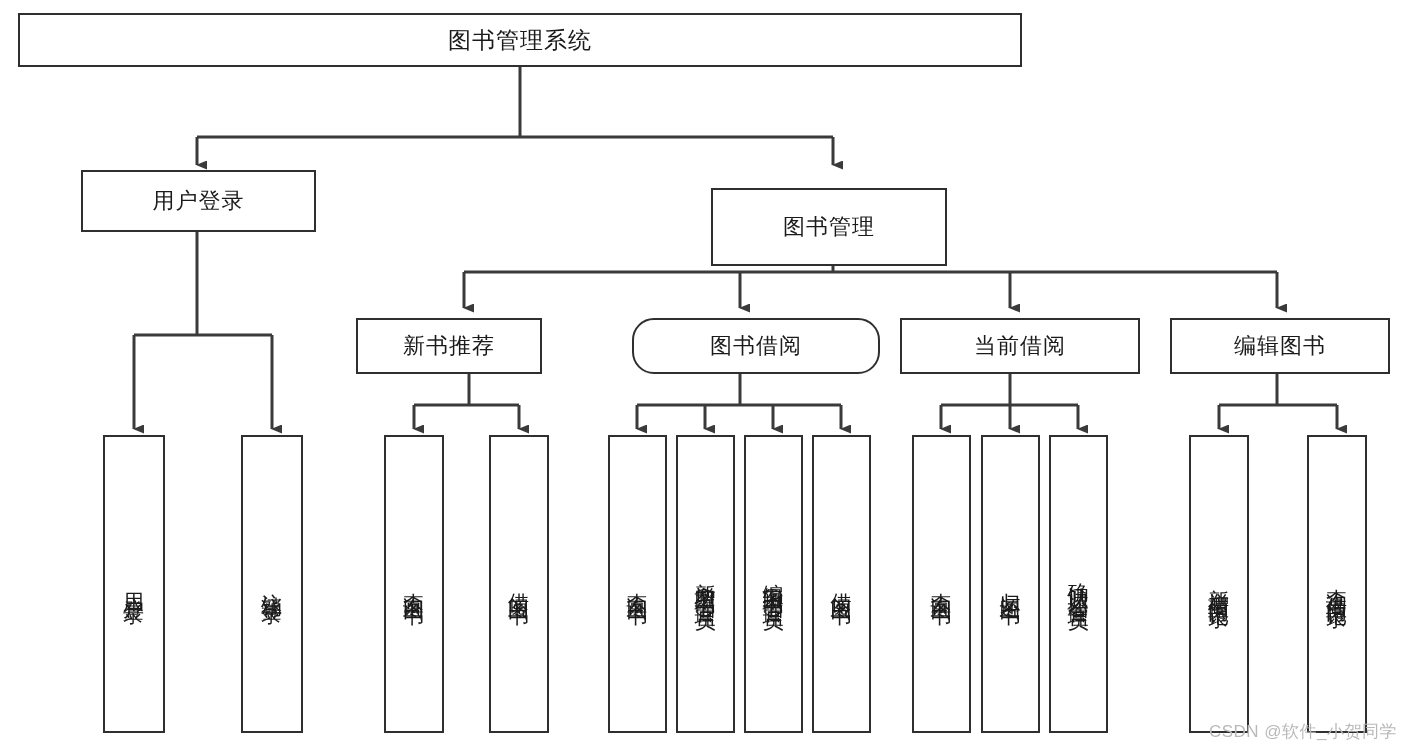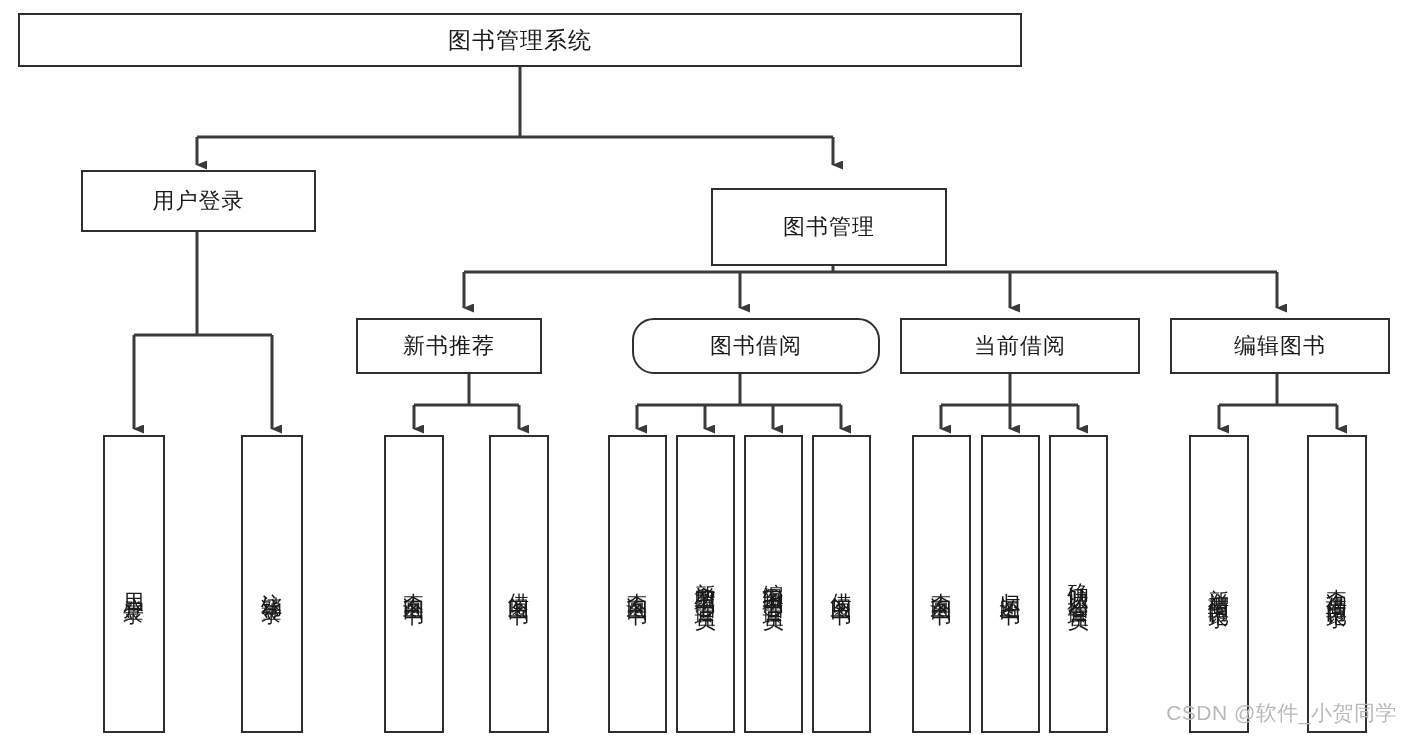--- a/index.html
+++ b/index.html
@@ -50,22 +50,22 @@
     line-height: 1;
     white-space: nowrap;
   }
   .title-box .node-label-h {
     font-size: 23px;
     font-family: Liberation Serif, serif;
   }
   .watermark {
     position: absolute;
     right: 8px;
-    bottom: 20px;
-    font-size: 21px;
+    bottom: 4px;
+    font-size: 17px;
     color: #b9b9b9;
     white-space: nowrap;
     letter-spacing: 0.5px;
   }
 </style>
 </head>
 <body>
 
 <div id="diagram-root">
 

